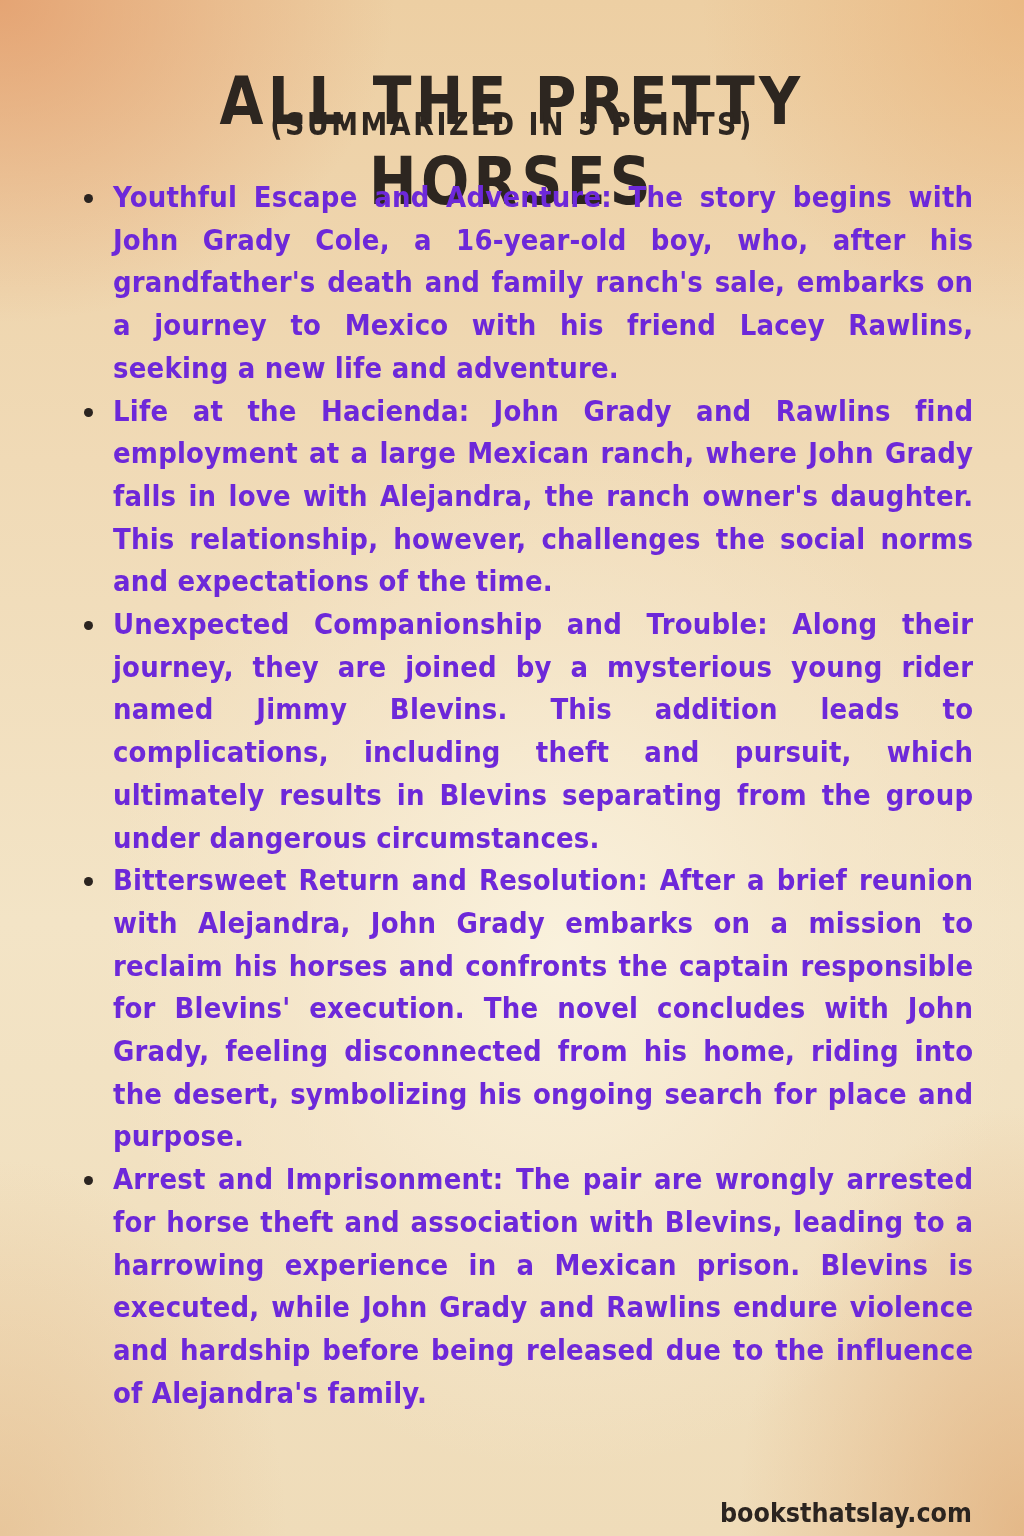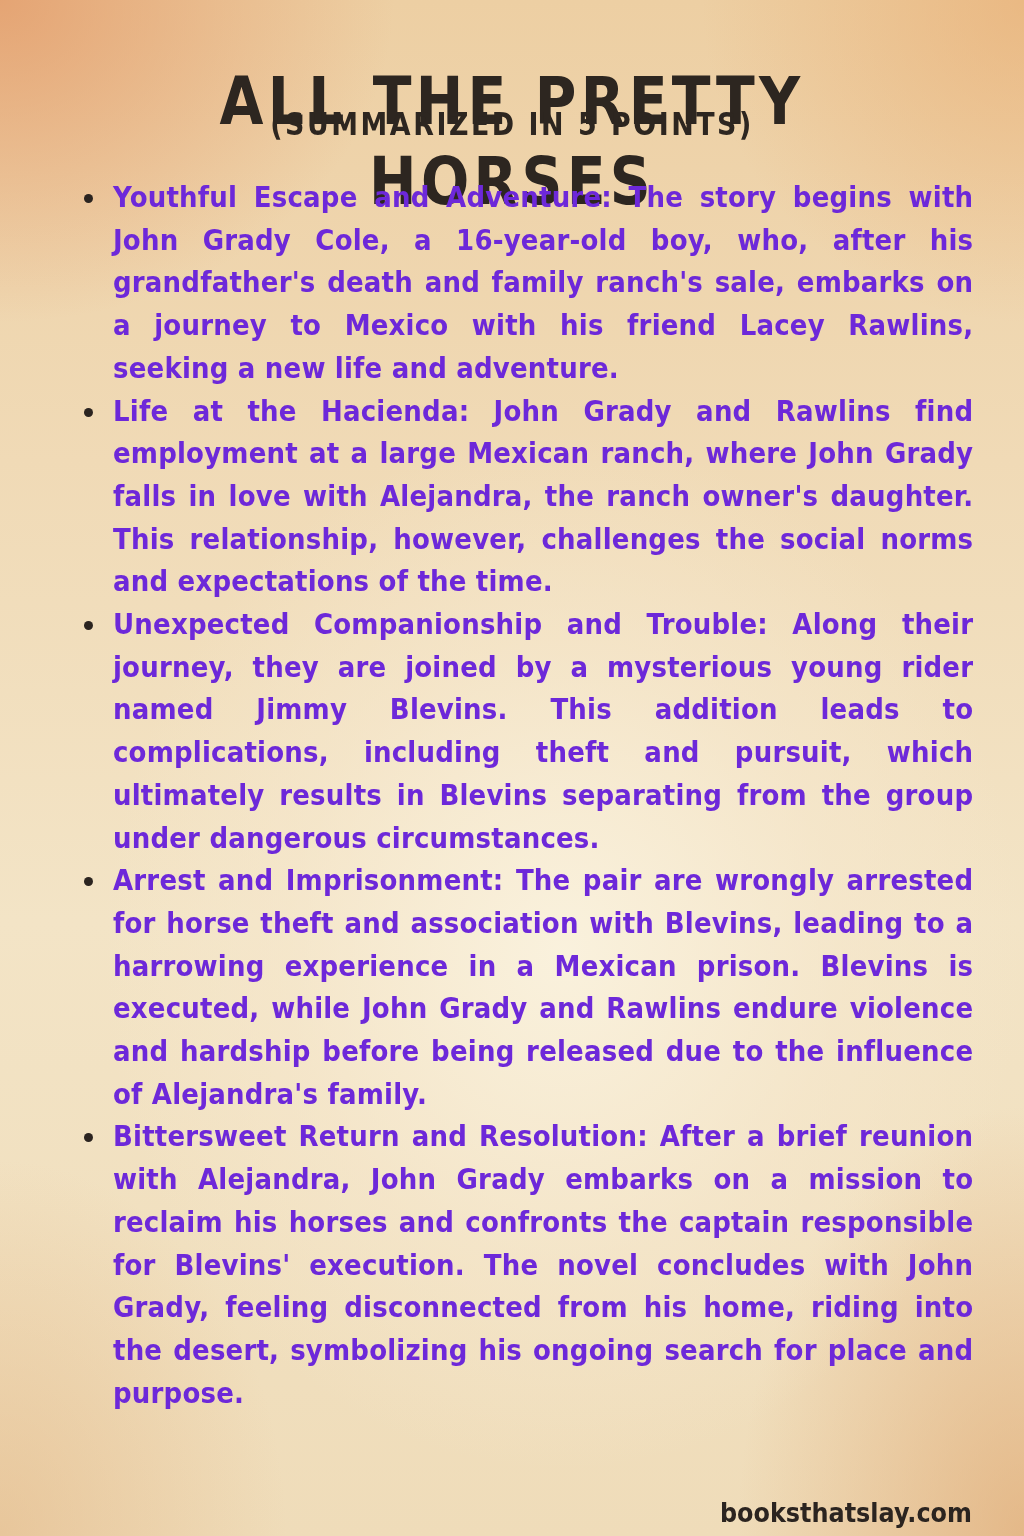--- a/index.html
+++ b/index.html
@@ -108,21 +108,21 @@
   <li class="point">
     <span class="bullet"></span>
     <span class="text">Life at the Hacienda: John Grady and Rawlins find employment at a large Mexican ranch, where John Grady falls in love with Alejandra, the ranch owner's daughter. This relationship, however, challenges the social norms and expectations of the time.</span>
   </li>
   <li class="point">
     <span class="bullet"></span>
     <span class="text">Unexpected Companionship and Trouble: Along their journey, they are joined by a mysterious young rider named Jimmy Blevins. This addition leads to complications, including theft and pursuit, which ultimately results in Blevins separating from the group under dangerous circumstances.</span>
   </li>
   <li class="point">
     <span class="bullet"></span>
-    <span class="text">Arrest and Imprisonment: The pair are wrongly arrested for horse theft and association with Blevins, leading to a harrowing experience in a Mexican prison. Blevins is executed, while John Grady and Rawlins endure violence and hardship before being released due to the influence of Alejandra's family.</span>
+    <span class="text">Bittersweet Return and Resolution: After a brief reunion with Alejandra, John Grady embarks on a mission to reclaim his horses and confronts the captain responsible for Blevins' execution. The novel concludes with John Grady, feeling disconnected from his home, riding into the desert, symbolizing his ongoing search for place and purpose.</span>
   </li>
   <li class="point">
     <span class="bullet"></span>
-    <span class="text">Bittersweet Return and Resolution: After a brief reunion with Alejandra, John Grady embarks on a mission to reclaim his horses and confronts the captain responsible for Blevins' execution. The novel concludes with John Grady, feeling disconnected from his home, riding into the desert, symbolizing his ongoing search for place and purpose.</span>
+    <span class="text">Arrest and Imprisonment: The pair are wrongly arrested for horse theft and association with Blevins, leading to a harrowing experience in a Mexican prison. Blevins is executed, while John Grady and Rawlins endure violence and hardship before being released due to the influence of Alejandra's family.</span>
   </li>
 </ul>
 
 <div class="footer">booksthatslay.com</div>
 
 </body></html>

